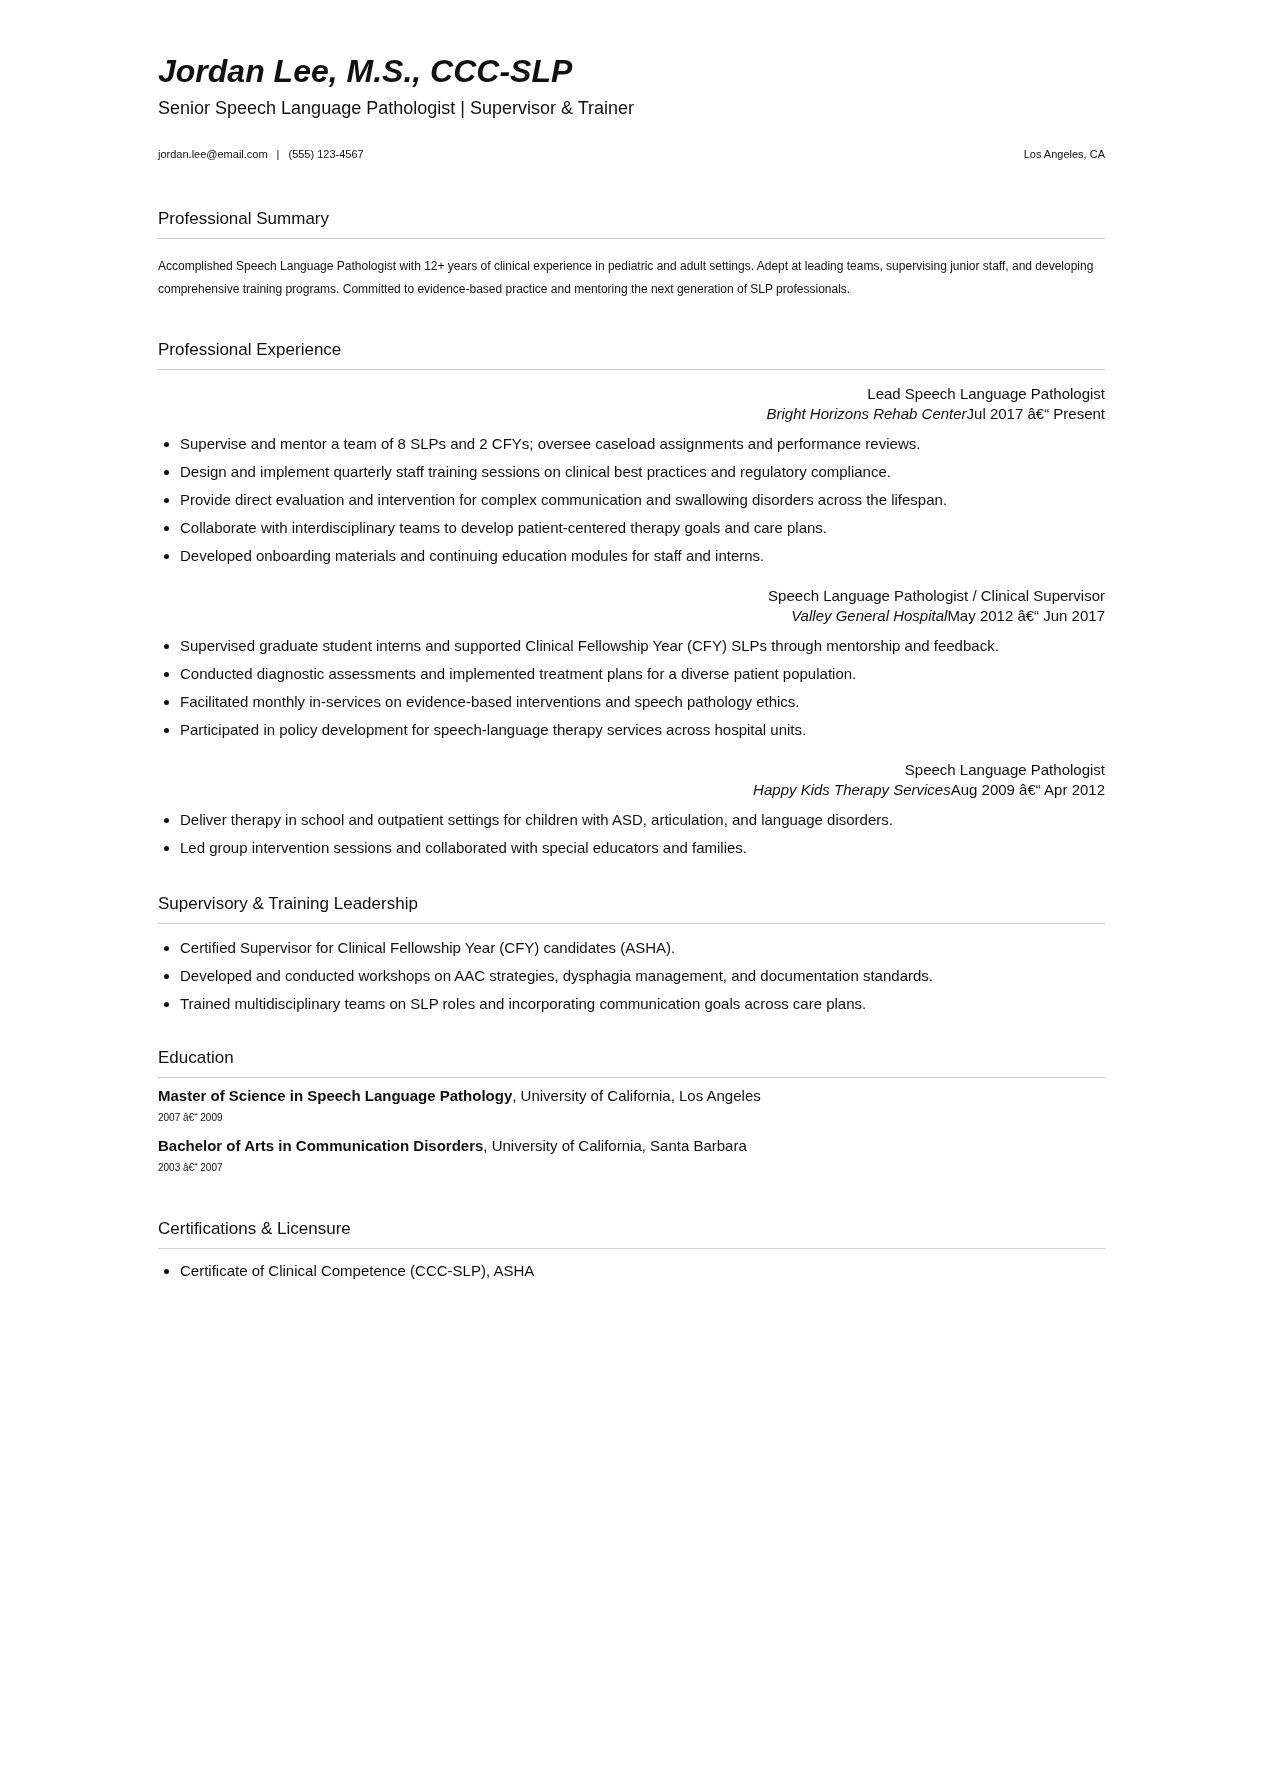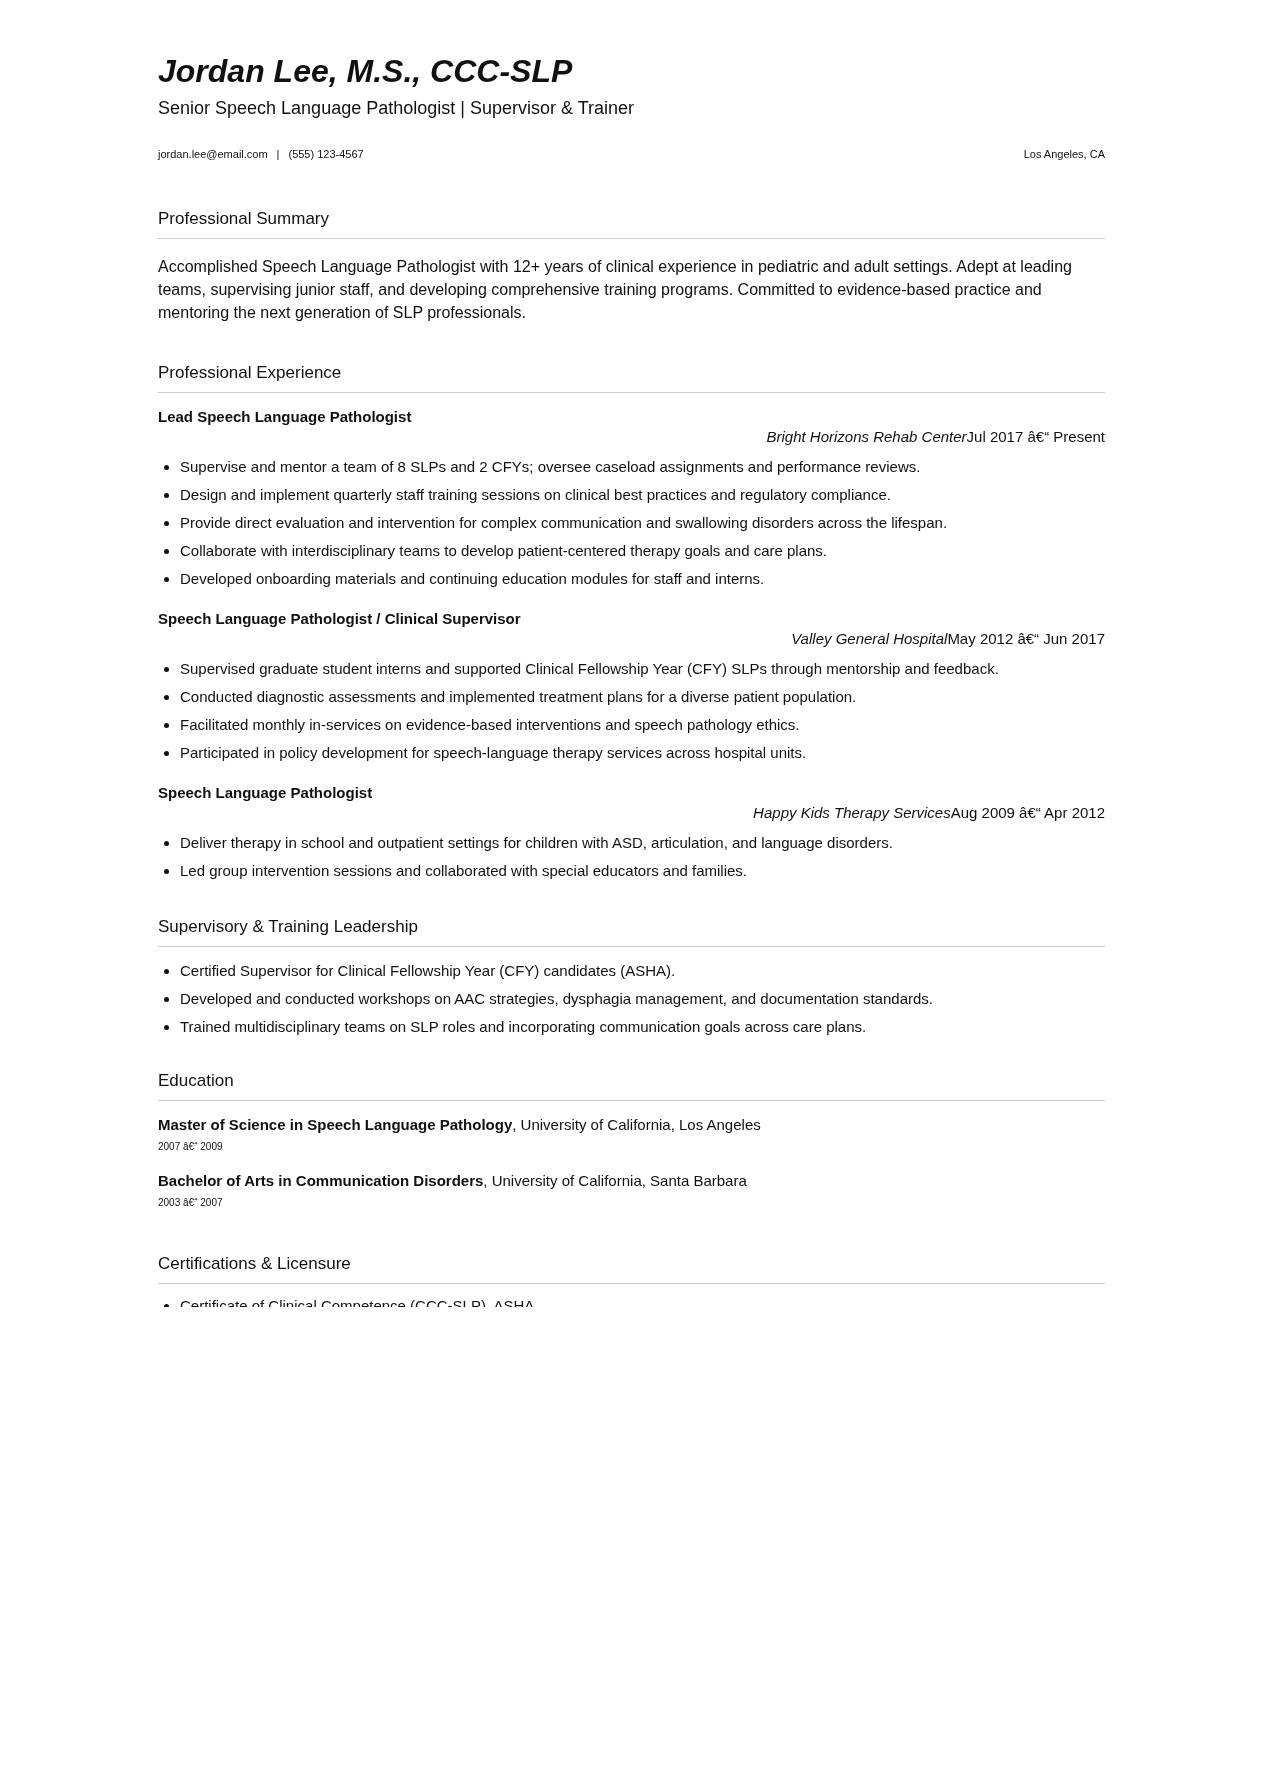--- a/index.html
+++ b/index.html
@@ -47,30 +47,31 @@
 
   h2.section-heading {
     font-size: 17px;
     line-height: 22px;
     font-weight: normal;
     margin: 0;
     padding-bottom: 8px;
     border-bottom: 1px solid #cccccc;
   }
   .summary-text {
-    font-size: 16px;
+    font-size: 12px;
     line-height: 23px;
     margin: 16px 0 0 0;
   }
 
   .job-title {
     font-size: 15px;
     line-height: 20px;
-    font-weight: bold;
+    font-weight: normal;
     margin-top: 20px;
+    text-align: right;
   }
   h2.section-heading + .job .job-title { margin-top: 14px; }
   .job-meta {
     display: flex;
     justify-content: flex-end;
     align-items: baseline;
     font-size: 15px;
     line-height: 20px;
   }
   .company { font-style: italic; }
@@ -85,21 +86,21 @@
   ul.bullets li {
     font-size: 15px;
     line-height: 20px;
     margin: 0 0 8px 0;
   }
   ul.bullets li:last-child { margin-bottom: 0; }
 
   .degree {
     font-size: 15px;
     line-height: 20px;
-    margin-top: 14px;
+    margin-top: 8px;
   }
   .degree-title { font-weight: bold; }
   .degree-years {
     font-size: 10px;
     line-height: 20px;
     margin-top: 2px;
   }
 </style>
 </head>
 <body>

